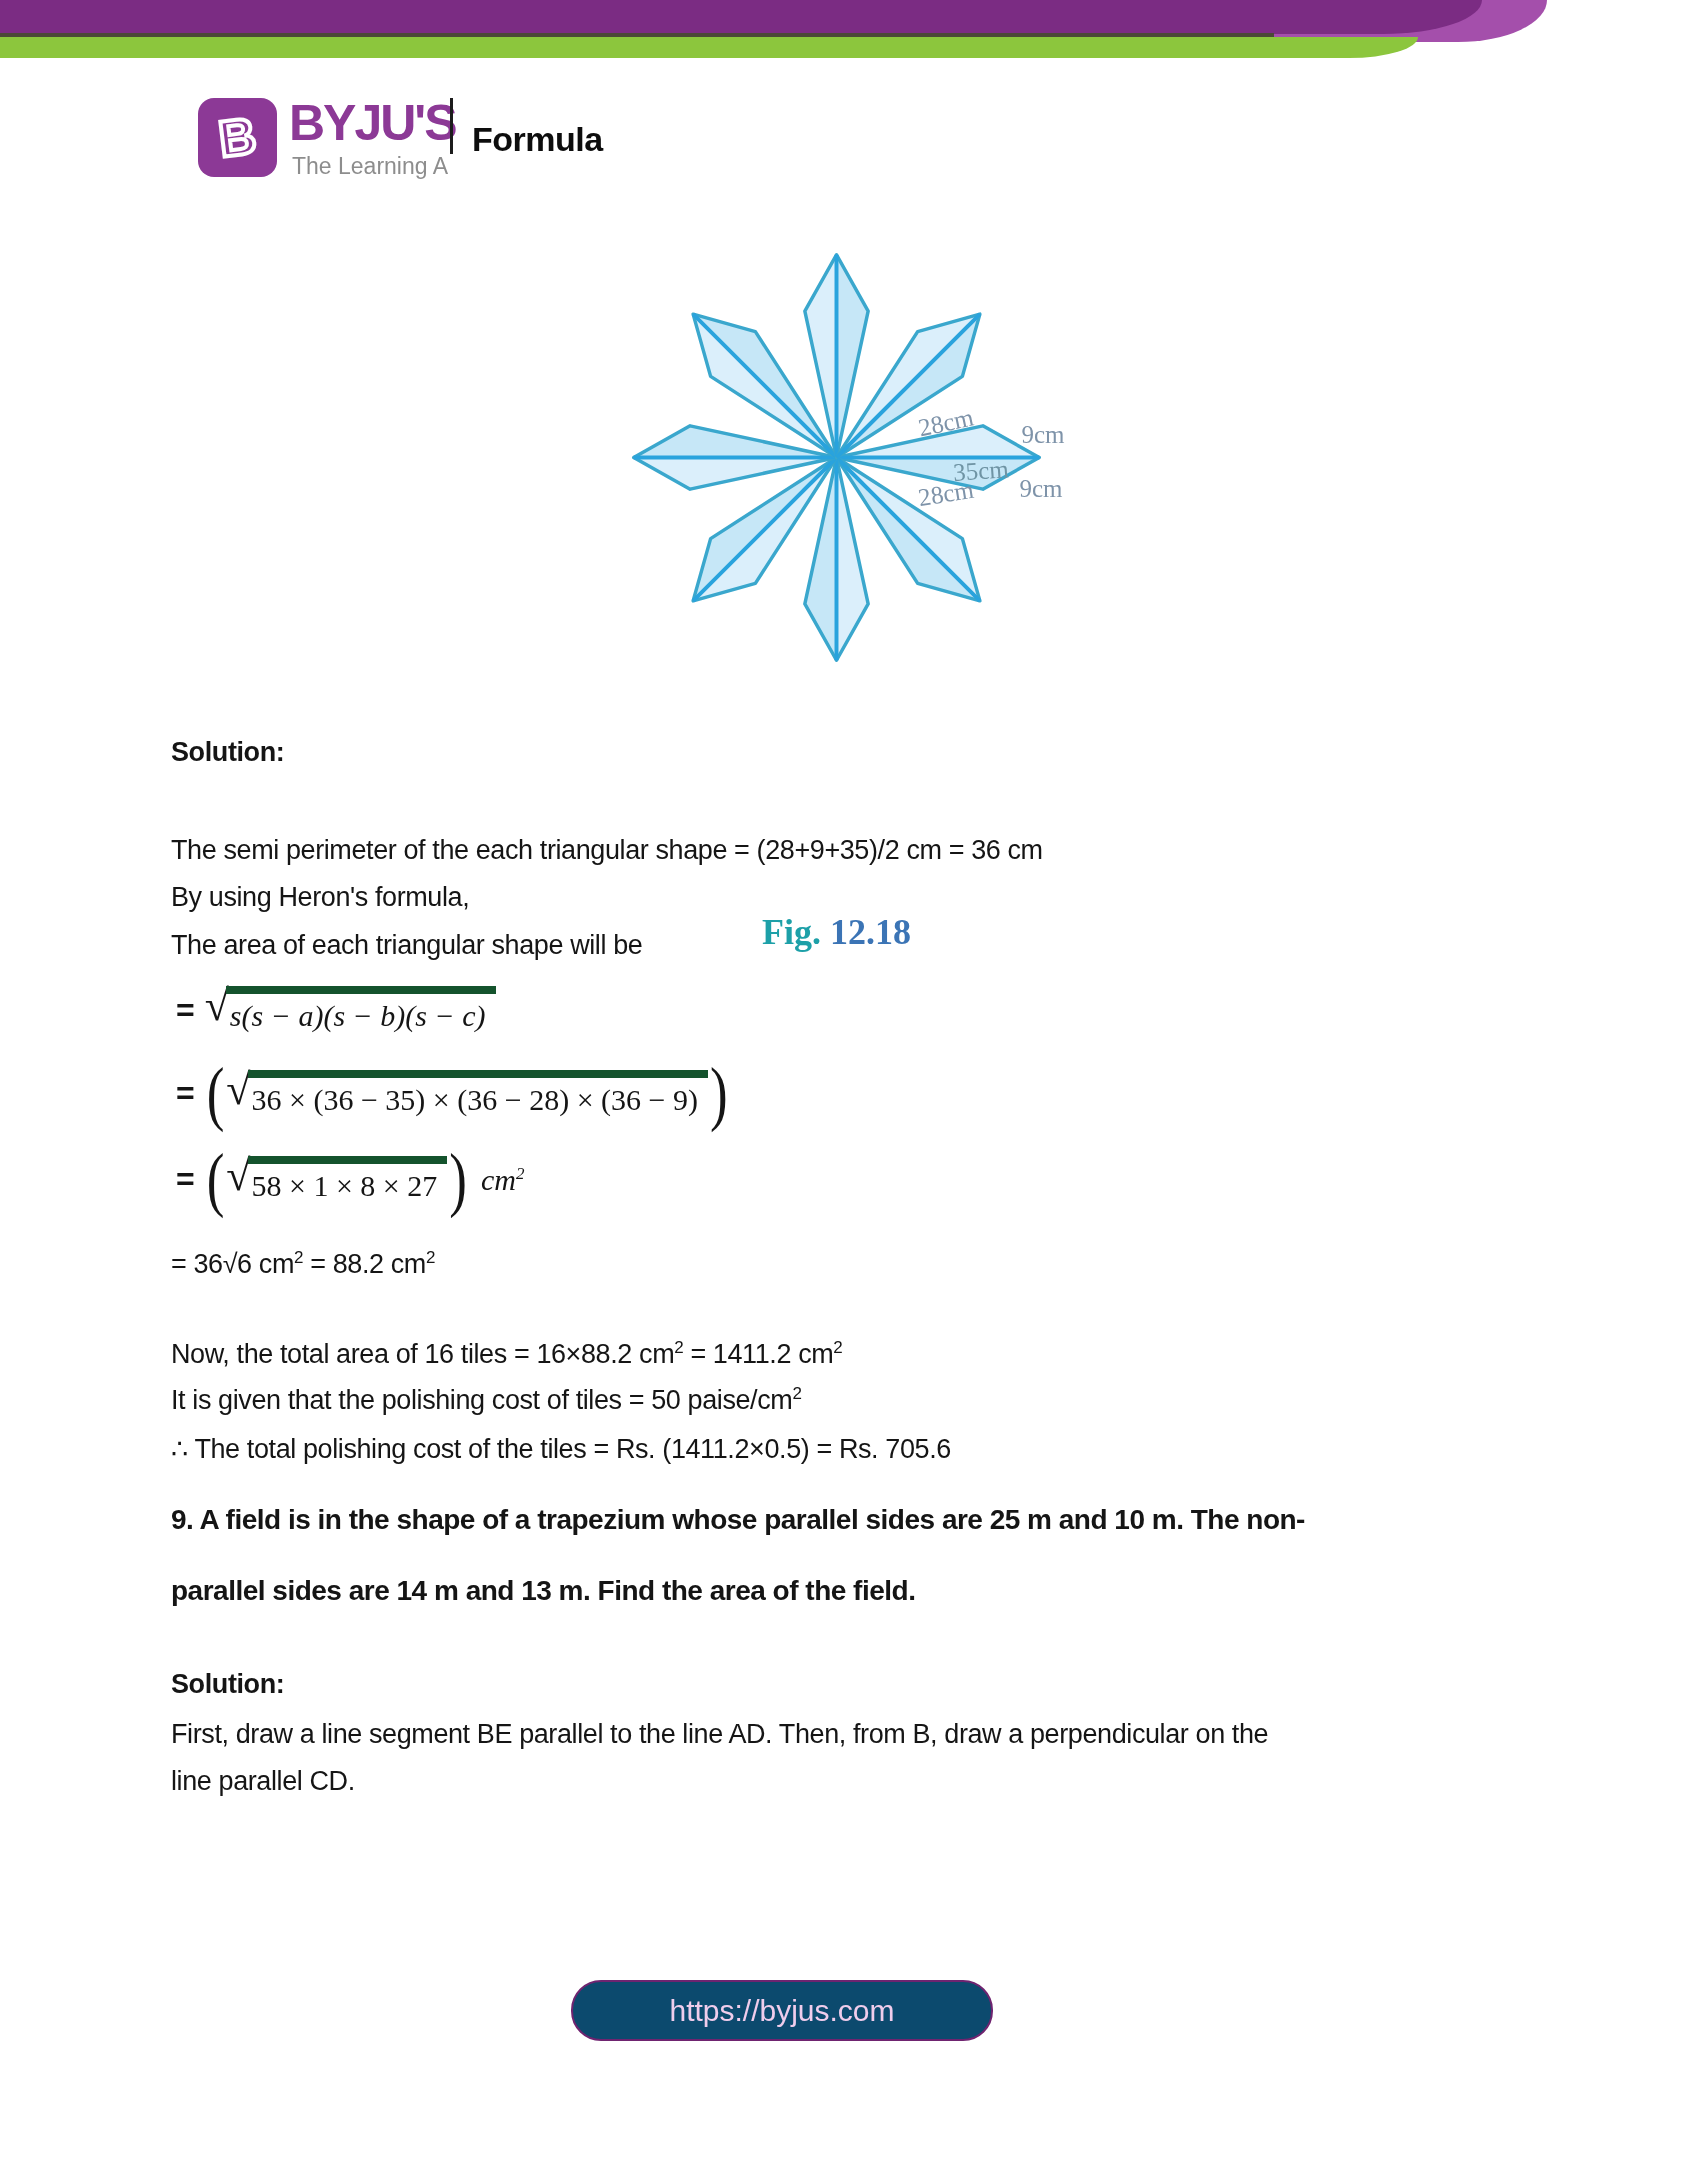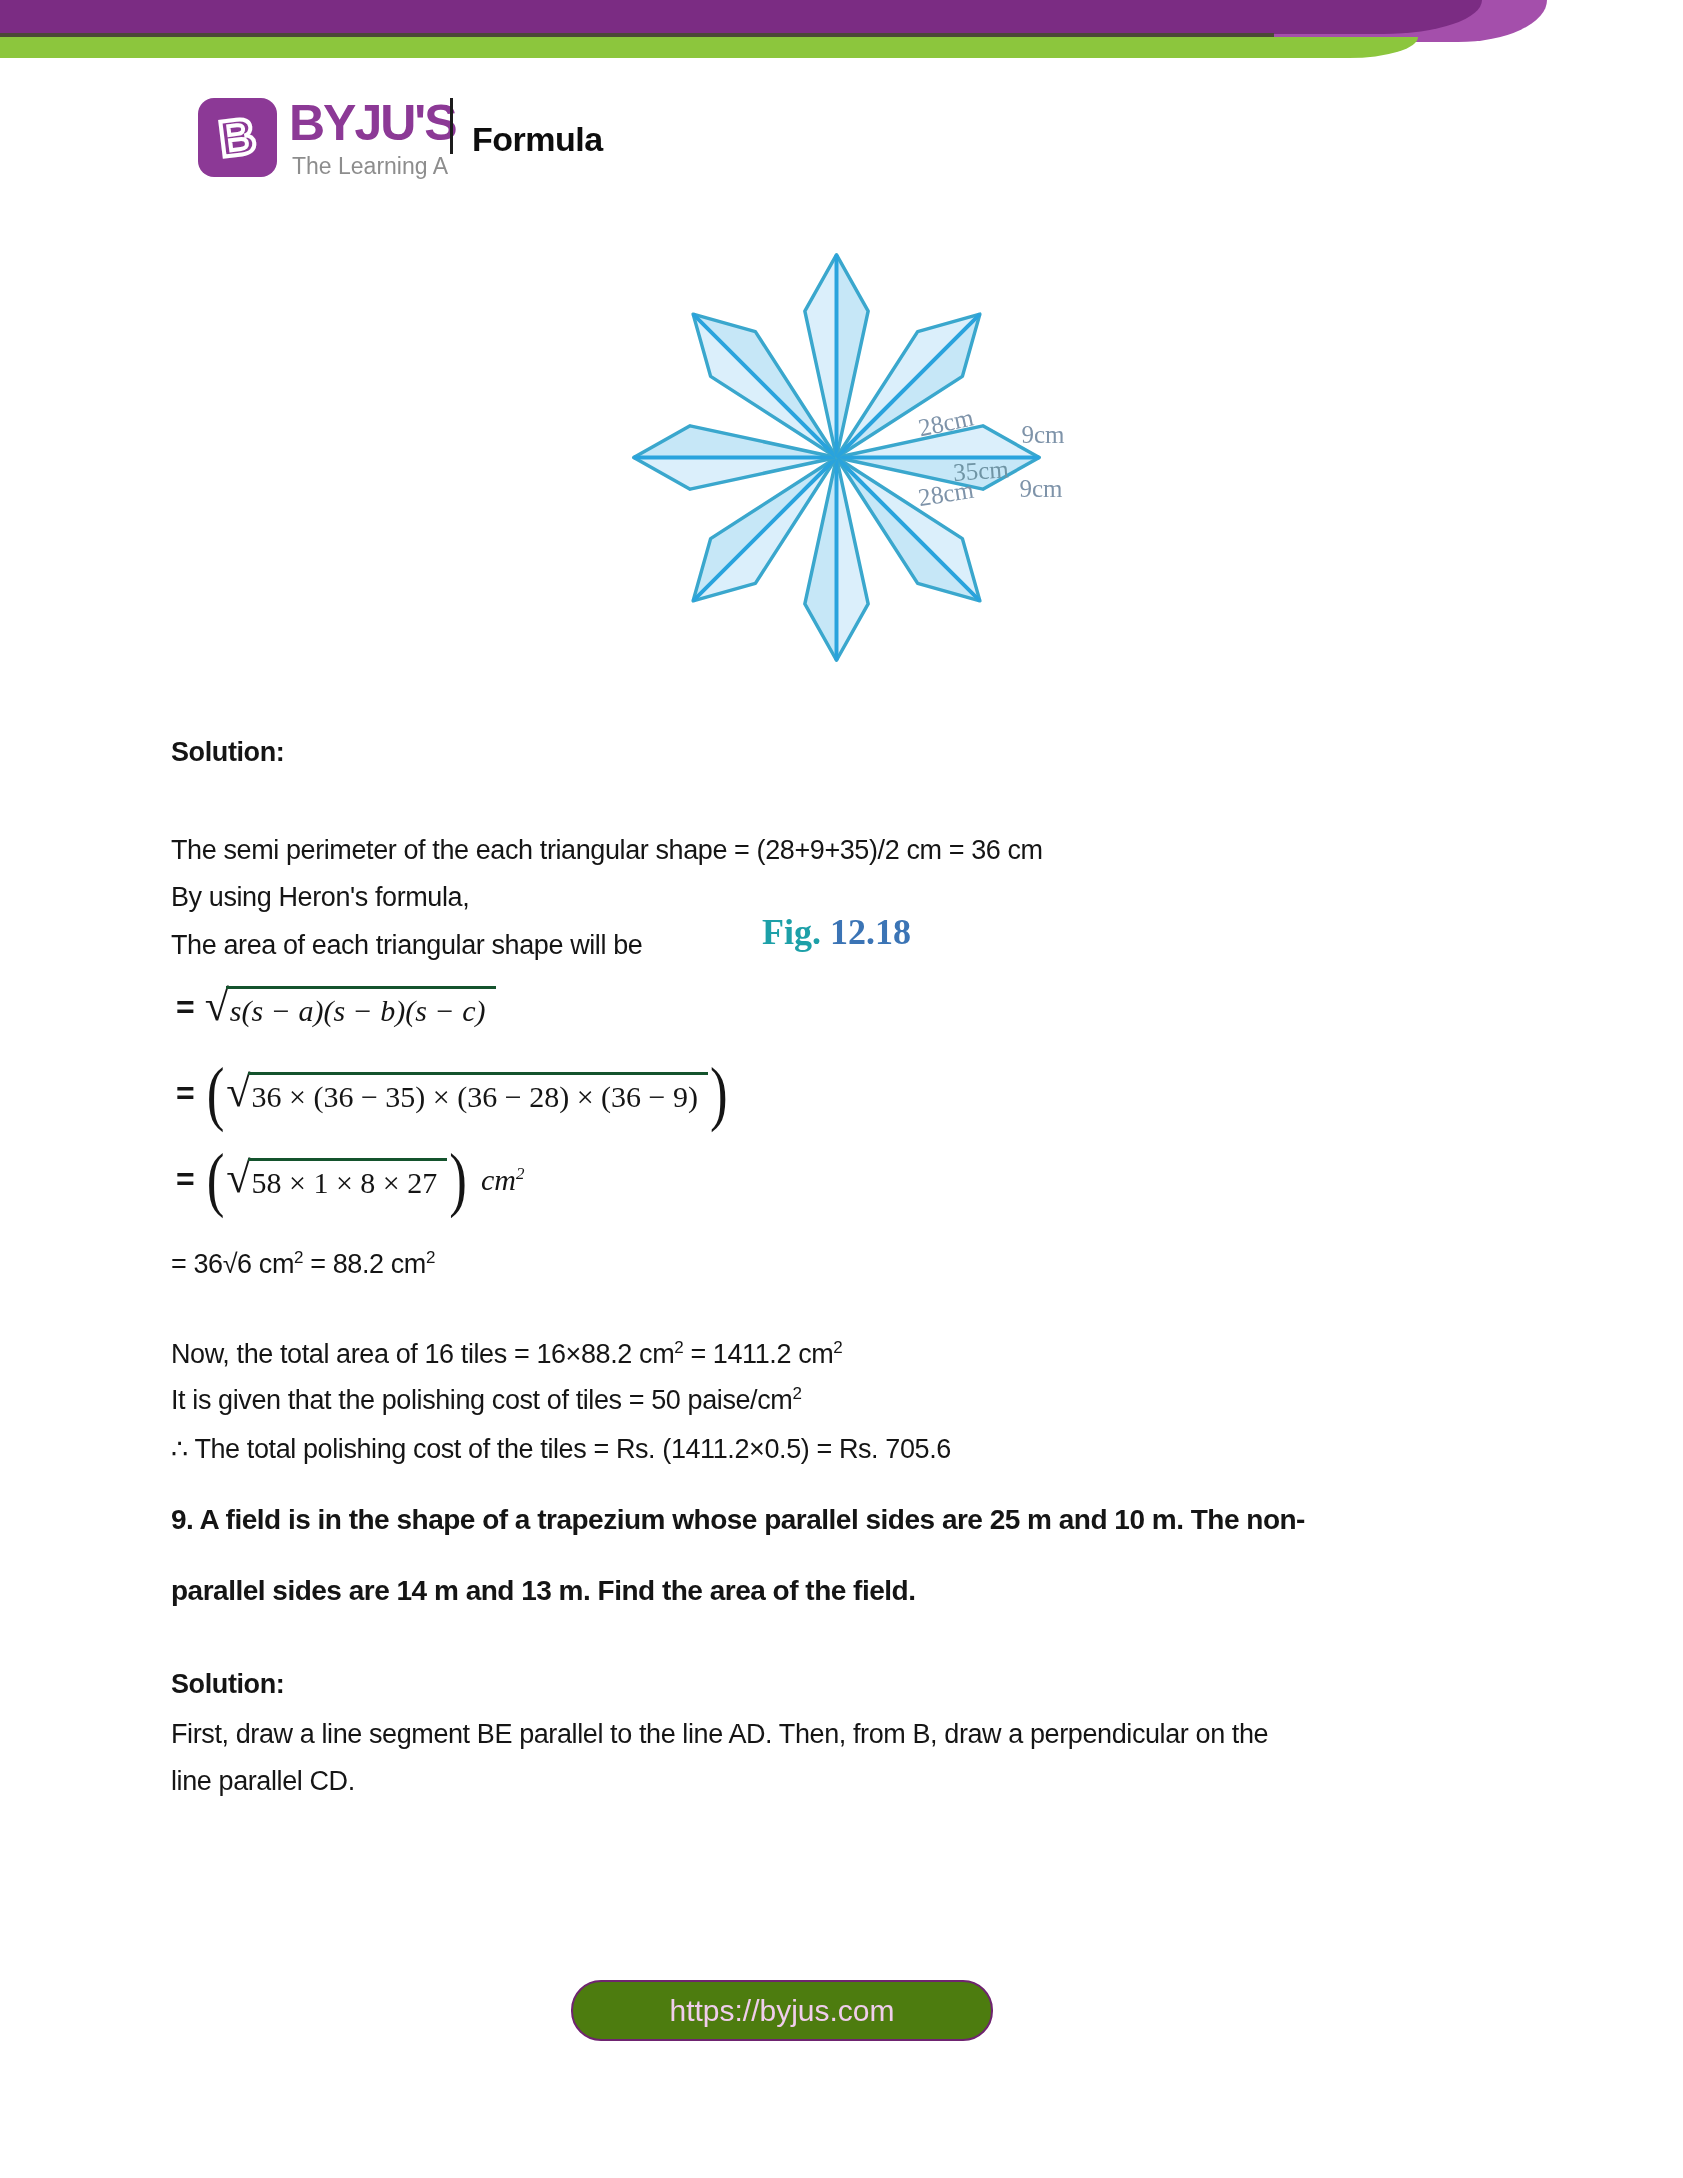--- a/index.html
+++ b/index.html
@@ -45,30 +45,30 @@
   .body-line { position:absolute; font-size:27px; letter-spacing:-0.4px; white-space:nowrap; }
   .heading { font-weight:700; }
   .qline { font-weight:700; font-size:28px; letter-spacing:-0.5px; }
   sup { font-size:17px; line-height:0; vertical-align:super; }
 
   
   .math-line { position:absolute; display:flex; align-items:center; white-space:nowrap; }
   .eq { font-weight:700; font-size:32px; margin-right:10px; }
   .sqrt { display:inline-flex; align-items:flex-start; }
   .rsym { font-family:"Liberation Serif", serif; font-size:44px; line-height:0.95; margin-right:-3px; }
-  .rad { font-family:"Liberation Serif", serif; font-size:30px; border-top:3px solid #14532d;
+  .rad { font-family:"Liberation Serif", serif; font-size:30px; border-top:8px solid #14532d;
     padding:5px 10px 2px 4px; margin-top:1px; }
   .rad-italic { font-style:italic; }
   .bp { font-family:"Liberation Serif", serif; font-size:53px; font-weight:400;
     display:inline-block; transform:scaleY(1.35); line-height:1; margin:0 2px; }
   .unit { font-family:"Liberation Serif", serif; font-style:italic; font-size:30px; margin-left:12px; }
 
   
   .pill { position:absolute; left:571px; top:1980px; width:418px; height:57px;
-    background:#4d7c0f; border:2px solid #6f2470; border-radius:30px;
+    background:#0c4a6e; border:2px solid #6f2470; border-radius:30px;
     display:flex; align-items:center; justify-content:center;
     color:#f0cdec; font-size:30px; text-decoration:none; }
 </style>
 </head>
 <body>
 
 <div class="banner">
   <div class="banner-light"></div>
   <div class="banner-dark"></div>
   <div class="banner-line"></div>

